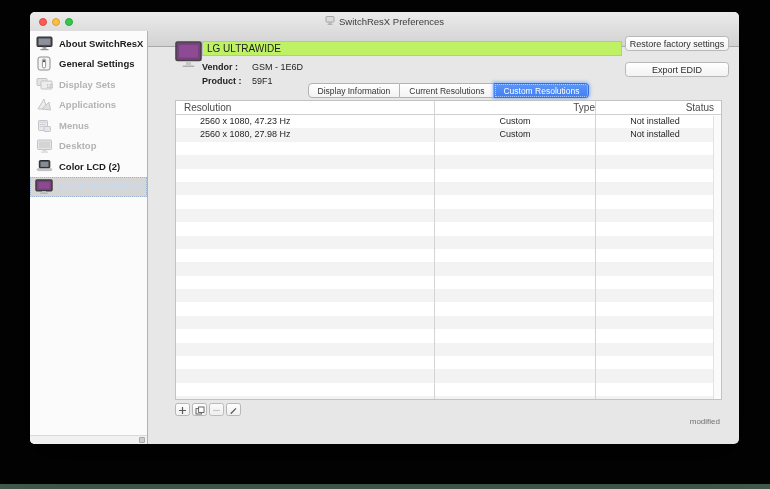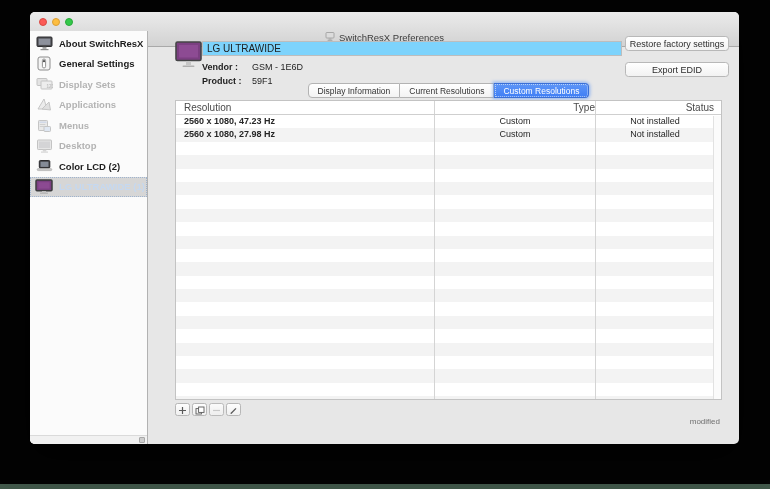--- a/index.html
+++ b/index.html
@@ -15,21 +15,21 @@
   
   #win {
     position:absolute; left:30px; top:12px; width:709px; height:432px;
     background:#e7e7e7; border-radius:5px; overflow:hidden;
     box-shadow:0 12px 34px rgba(0,0,0,.85);
   }
   #titlebar {
     position:absolute; left:0; top:0; width:100%; height:35px;
     background:linear-gradient(#ebebeb,#d2d2d2);
     border-bottom:1px solid #a9a9a9;
-    display:flex; align-items:flex-end;
+    display:flex; align-items:flex-start;
   }
   .lights { position:absolute; left:9px; top:5.5px; display:flex; gap:5px; }
   .light { width:8px; height:8px; border-radius:50%; }
   .light.red    { background:var(--traffic-red);    border:0.5px solid #d94a44; }
   .light.yellow { background:var(--traffic-yellow); border:0.5px solid #dc9f33; }
   .light.green  { background:var(--traffic-green);  border:0.5px solid #28a939; }
   .title-wrap { margin:0 auto; display:flex; align-items:center; gap:4px; }
   .title-text { font-size:9.5px; color:#3c3c3c; }
 
   
@@ -59,21 +59,21 @@
     background:#cdcdcd; border:1px solid #a8a8a8; border-radius:1px;
   }
 
   
   #content { position:absolute; left:119px; top:19px; right:0; bottom:0; }
 
   #display-icon { position:absolute; left:26px; top:10px; width:27px; height:31px; }
 
   .name-field {
     position:absolute; left:53px; top:10px; width:420px; height:15px;
-    border:1px solid #bdbdbd; border-radius:0; background:#7dd3fc;
+    border:1px solid #bdbdbd; border-radius:0; background:#bef264;
     font-family:"Liberation Sans", sans-serif; font-size:10px; color:#1d1d1d;
     padding:0 4px; outline:none;
   }
   .meta-row { position:absolute; left:53px; font-size:9px; color:#1e1e1e; display:flex; }
   .meta-row.vendor { top:31px; }
   .meta-row.product { top:45px; }
   .meta-label { font-weight:bold; width:42px; }
   .meta-value { margin-left:8px; }
 
   .push-btn {
@@ -113,21 +113,21 @@
     height:14px; background:#fff; border-bottom:1px solid #cfcfcf;
     display:grid; grid-template-columns:259px 161px 118px;
   }
   .th { font-size:10px; color:#4a4a4a; line-height:13px; overflow:hidden; }
   .th.c0 { padding-left:8px; }
   .th.c1, .th.c2 { text-align:right; }
   .th.c0, .th.c1 { border-right:1px solid #d4d4d4; }
   .trow { display:grid; grid-template-columns:259px 161px 118px; height:13.4px; }
   .trow.odd { background:#f3f3f3; }
   .tcell { font-size:9px; color:#262626; line-height:13.4px; overflow:hidden; white-space:nowrap; }
-  .tcell.c0 { padding-left:8px;font-weight:bold; }
+  .tcell.c0 { padding-left:24px; }
   .tcell.c1, .tcell.c2 { text-align:center; }
   .tcell.c0, .tcell.c1 { border-right:1px solid #d4d4d4; }
   #table-vscroll {
     position:absolute; top:15px; right:0; bottom:0; width:8px;
     background:#fbfbfb; border-left:1px solid #e2e2e2;
   }
 
   
   #table-toolbar { position:absolute; left:26px; top:372px; display:flex; gap:2px; }
   .tb-btn {

